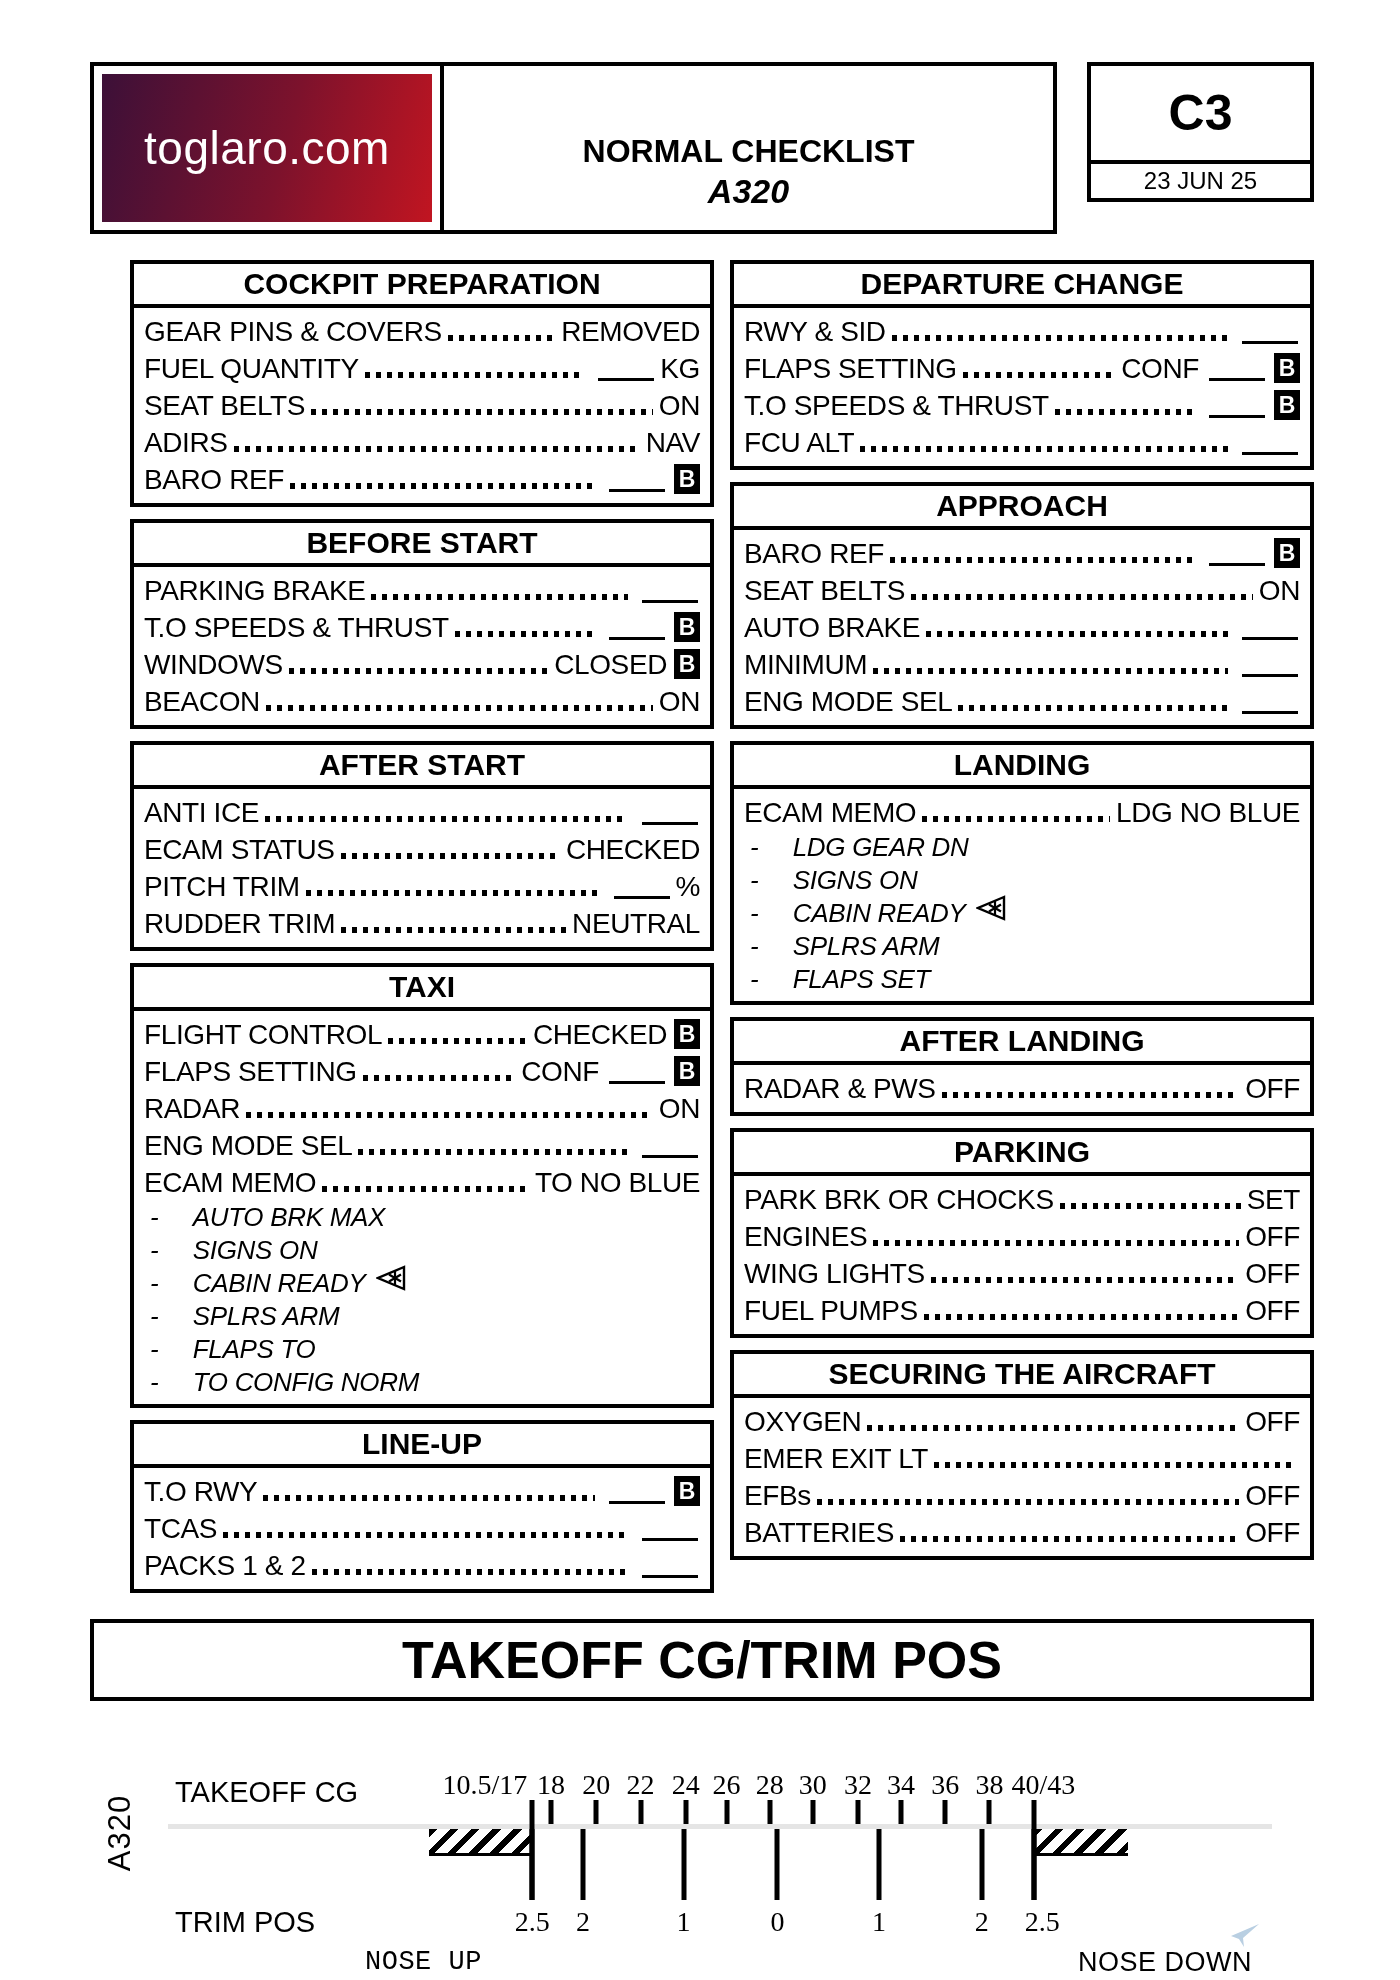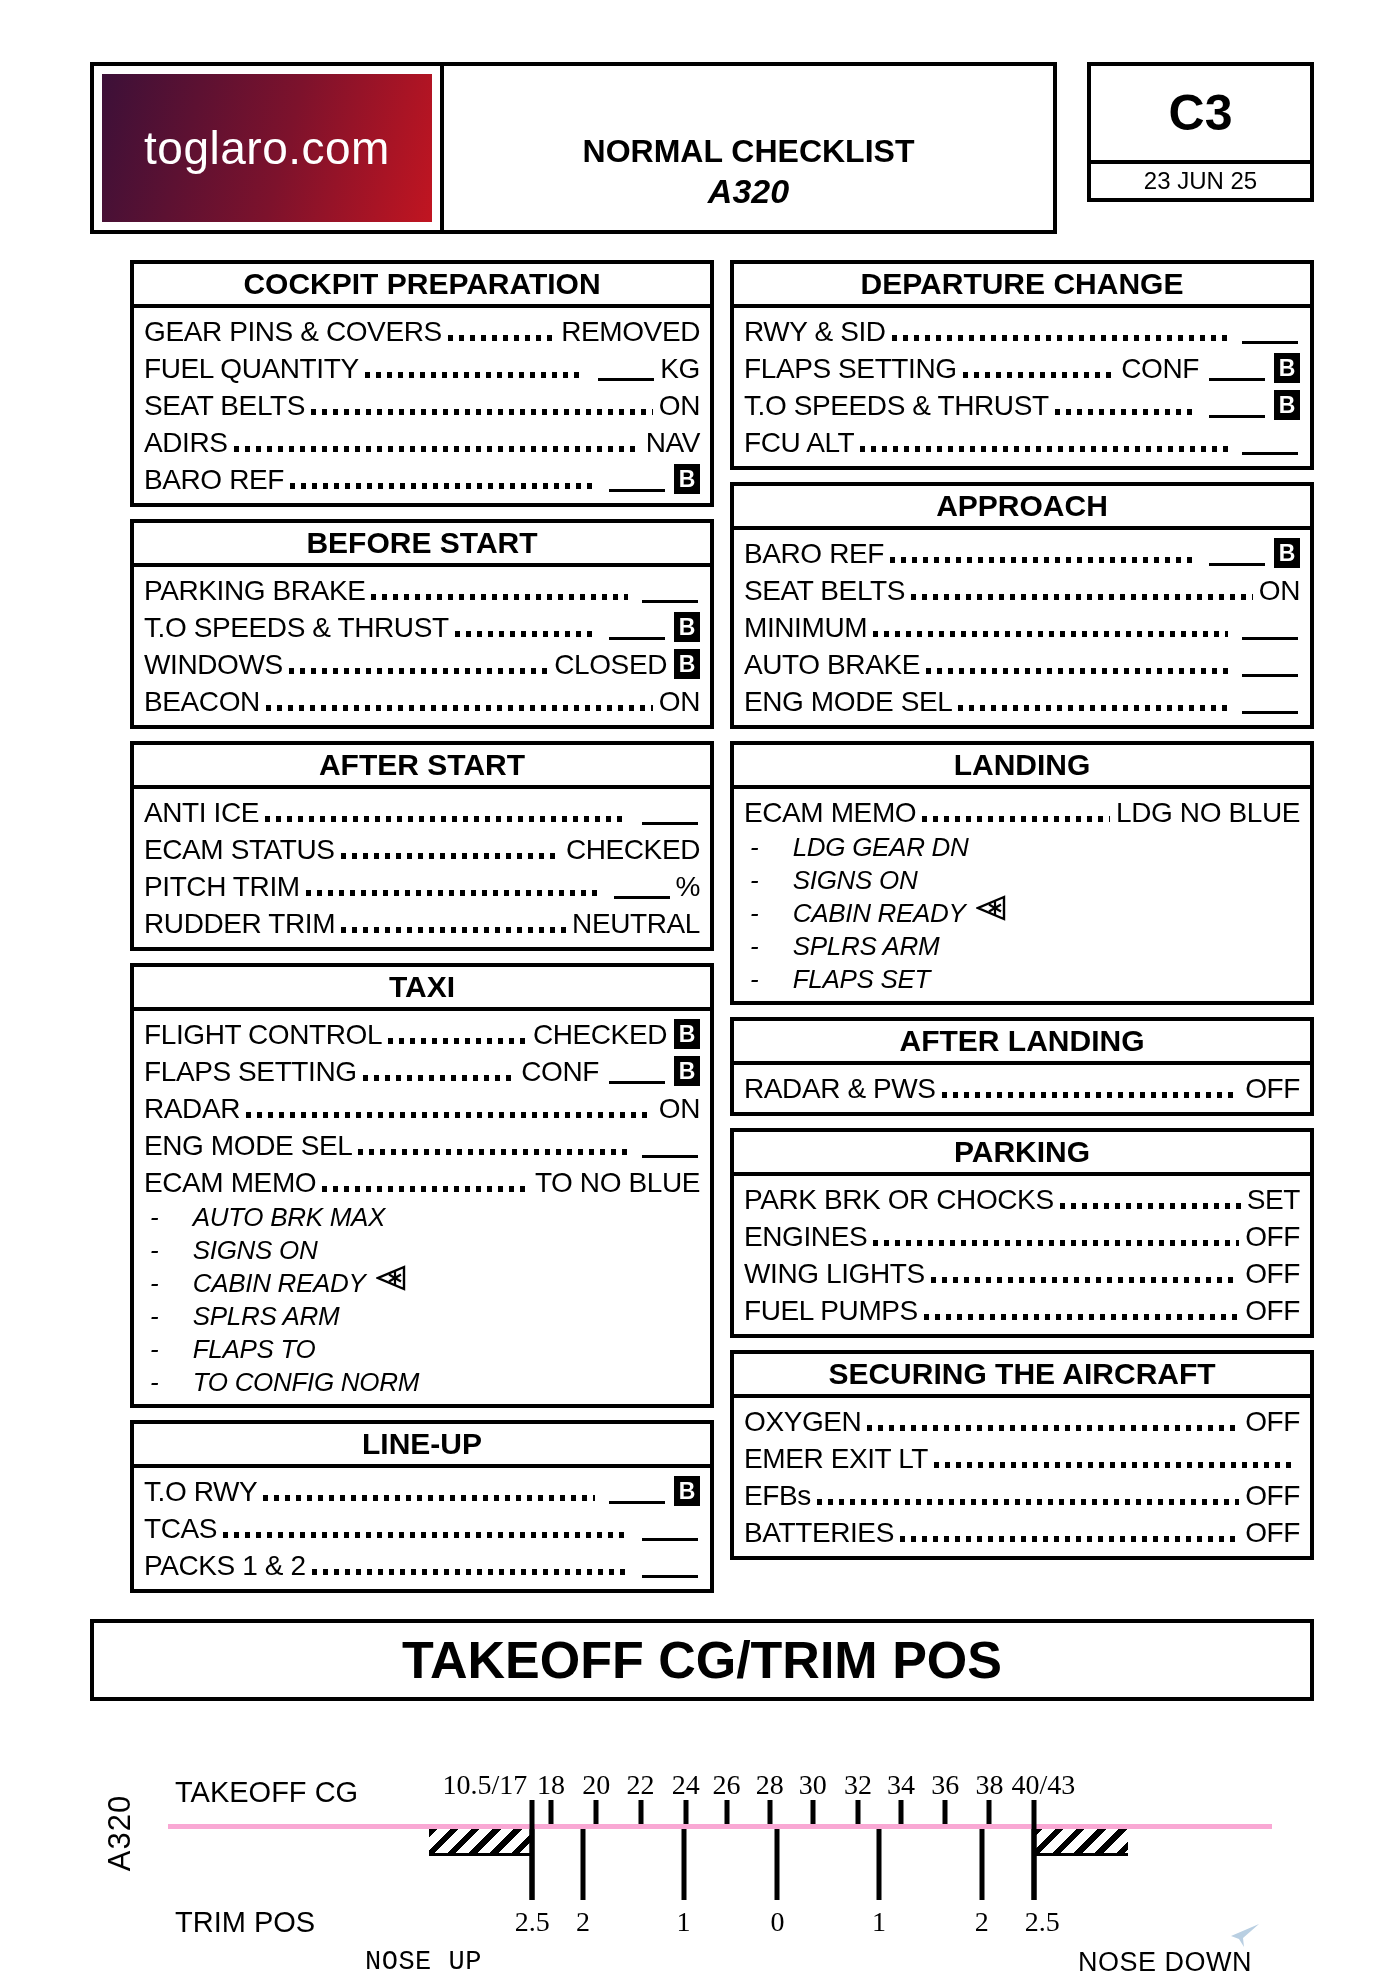--- a/index.html
+++ b/index.html
@@ -42,21 +42,21 @@
   .bbox { flex:none; width:26px; height:30px; margin:0 0 3px 7px; background:#000; color:#fff;
           font-weight:bold; font-size:23px; display:flex; align-items:center; justify-content:center; }
   .item.sub { height:33px; }
   .dash { font-size:26px; line-height:31px; margin-left:6px; font-style:italic; }
   .sublabel { font-size:26px; line-height:31px; font-style:italic; margin-left:34px; display:flex; align-items:flex-end; gap:10px; letter-spacing:-0.3px; }
   .cabin-ic { display:inline-block; margin-bottom:1px; }
 
   
   .cg-title-box { border:4px solid #000; margin-top:14px; text-align:center; font-weight:bold; font-size:52px; line-height:74px; }
   .cg-chart { position:relative; height:300px; margin-top:6px; }
-  .axis { position:absolute; left:78px; top:117px; width:1104px; height:5px; background:#f9a8d4;font-family:Liberation Serif, serif; }
+  .axis { position:absolute; left:78px; top:117px; width:1104px; height:5px; background:#e5e5e5;font-family:Liberation Serif, serif; }
   .tick-up, .tick-down, .tick-major { position:absolute; width:5px; background:#000; transform:translateX(-50%); }
   .tick-up { top:-24px; height:24px; }
   .tick-major { top:-24px; height:100px; }
   .tick-down { top:5px; height:71px; }
   .cg-lab { position:absolute; top:-55px; transform:translateX(-50%); font-size:28px; white-space:nowrap; }
   .trim-lab { position:absolute; top:82px; transform:translateX(-50%); font-size:28px; white-space:nowrap; }
   .hatch { position:absolute; top:5px; height:24px; border-bottom:3px solid #000;
            background:repeating-linear-gradient(135deg,#000 0 6px,transparent 6px 15px); }
   .ac-label { position:absolute; left:-40px; top:108px; width:140px; text-align:center;
               transform:rotate(-90deg); font-size:31px; letter-spacing:1px; }
@@ -298,26 +298,26 @@
               <span class="dots"></span>
               <span class="blank"></span>
               <span class="bbox">B</span>
             </div>
             <div class="item">
               <span class="label">SEAT BELTS</span>
               <span class="dots"></span>
               <span class="value">ON</span>
             </div>
             <div class="item">
+              <span class="label">AUTO BRAKE</span>
+              <span class="dots"></span>
+              <span class="blank"></span>
+            </div>
+            <div class="item">
               <span class="label">MINIMUM</span>
-              <span class="dots"></span>
-              <span class="blank"></span>
-            </div>
-            <div class="item">
-              <span class="label">AUTO BRAKE</span>
               <span class="dots"></span>
               <span class="blank"></span>
             </div>
             <div class="item">
               <span class="label">ENG MODE SEL</span>
               <span class="dots"></span>
               <span class="blank"></span>
             </div>
           </div>
         </div>

